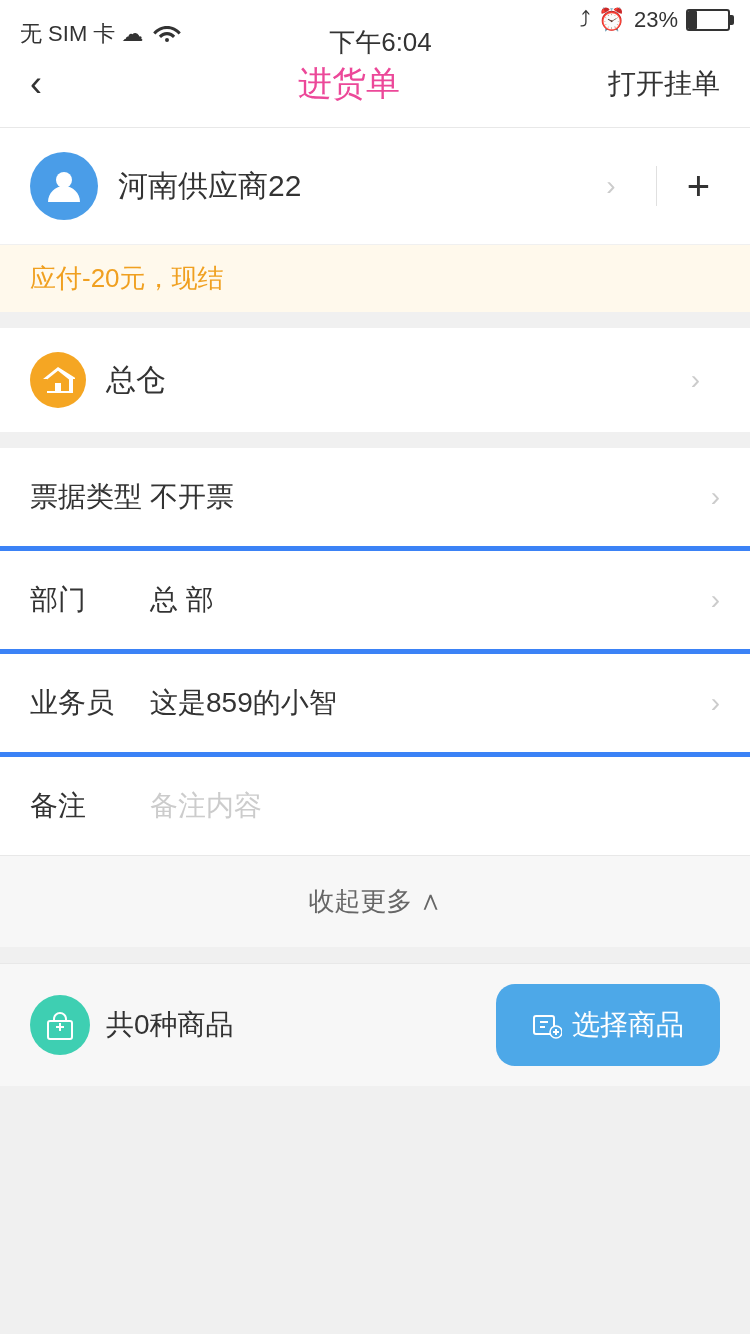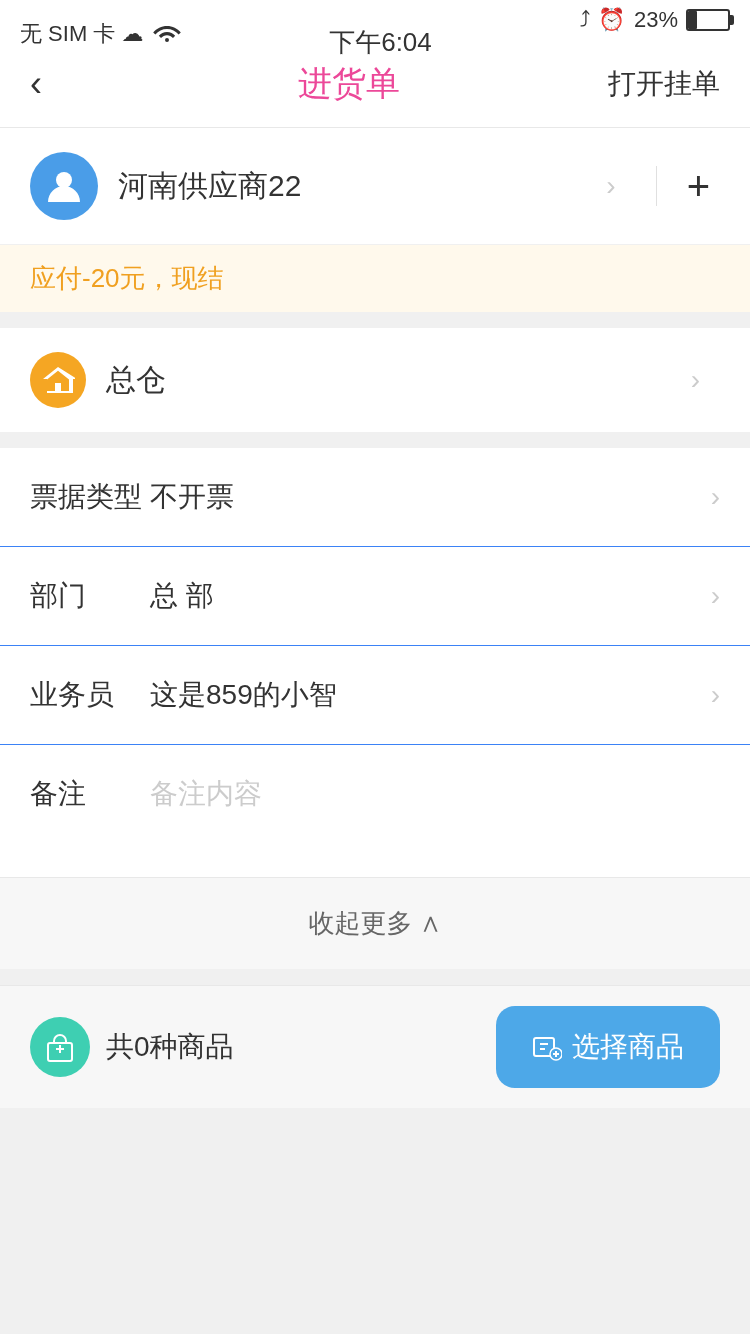--- a/index.html
+++ b/index.html
@@ -147,21 +147,21 @@
       flex: 1;
       font-size: 30px;
       color: #333;
     }
 
     
     .form-row {
       display: flex;
       align-items: center;
       padding: 30px 30px;
-      border-top: 1px solid #3b82f6;
+      border-top: 5px solid #3b82f6;
     }
     .form-row:first-child { border-top: none; }
     .form-label {
       font-size: 28px;
       color: #333;
       width: 120px;
       flex-shrink: 0;
     }
     .form-value {
       flex: 1;
@@ -180,21 +180,20 @@
 
     
     .collapse-row {
       background: #f7f7f7;
       text-align: center;
       padding: 28px 0;
       font-size: 26px;
       color: #666;
       cursor: pointer;
       border-top: 1px solid #e8e8e8;
-      margin-top: 34px;
     }
 
     
     .bottom-bar {
       background: #f7f7f7;
       display: flex;
       align-items: center;
       justify-content: space-between;
       padding: 20px 30px;
       border-top: 1px solid #e8e8e8;

